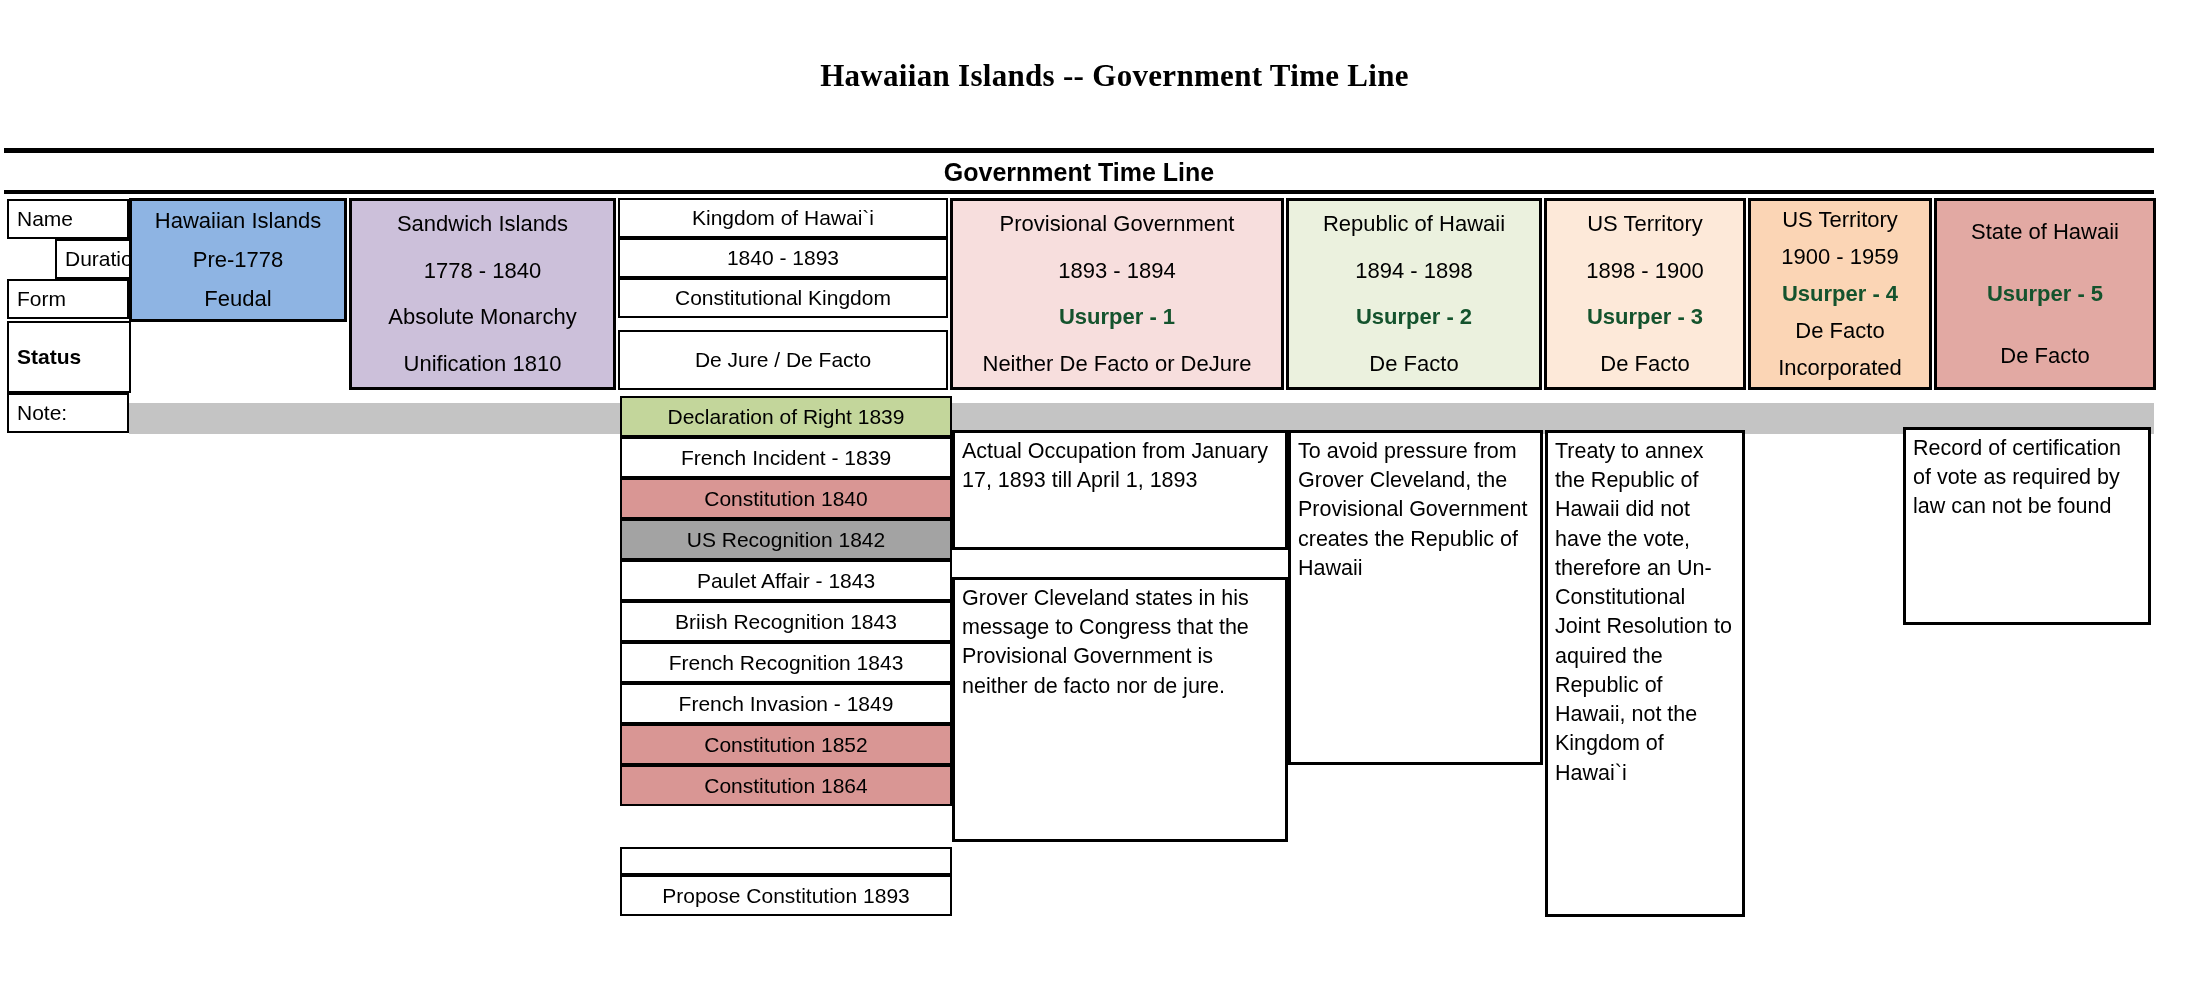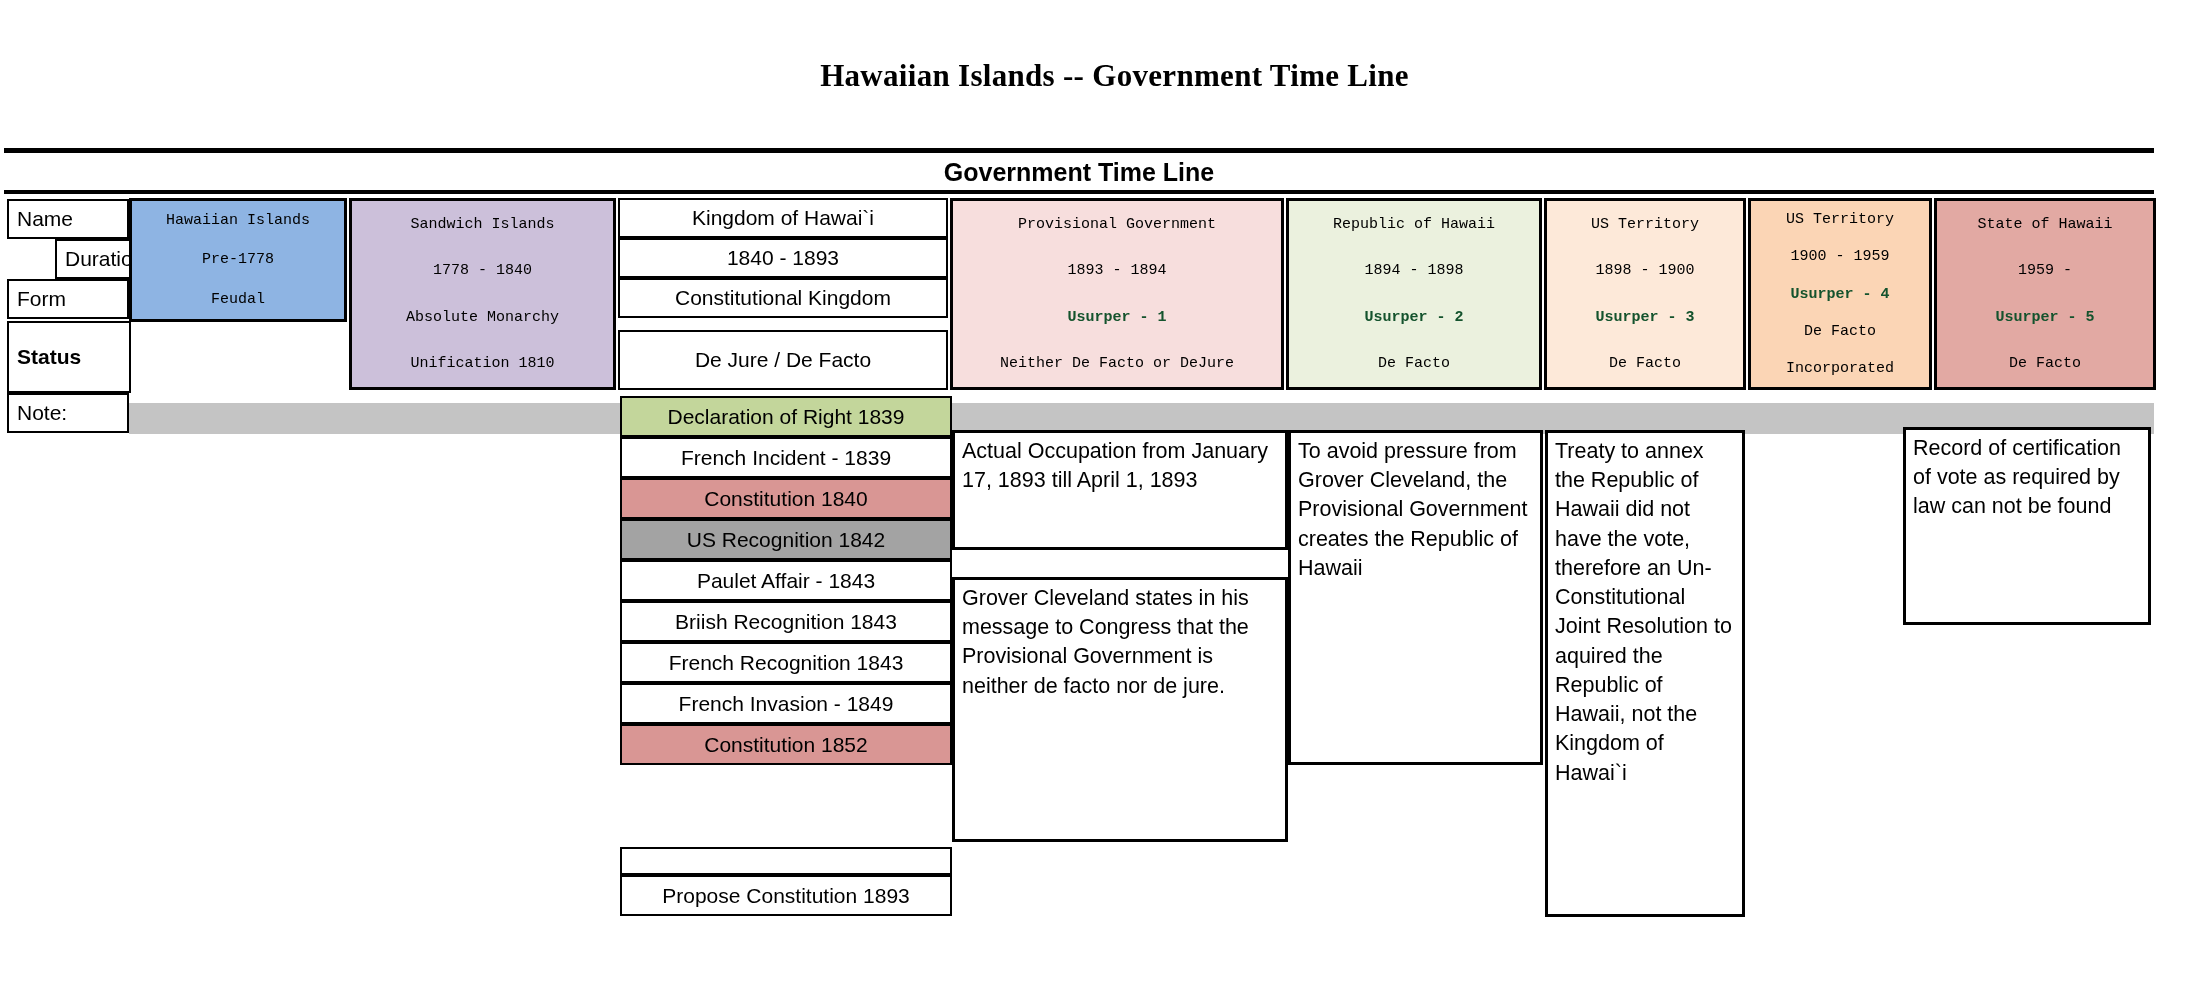--- a/index.html
+++ b/index.html
@@ -61,23 +61,22 @@
   
   .period {
     position: absolute;
     border: 3px solid #000;
     display: flex; flex-direction: column;
     align-items: stretch;
   }
   .period .line {
     flex: 1 1 auto;
     display: flex; align-items: center; justify-content: center;
-    font-size: 15px; color: #000; text-align:center;
+    font-size: 22px; color: #000; text-align:center;
     white-space: nowrap;
-    font-family: Liberation Mono, monospace;
   }
   .period .line.red { color:#14532d; font-weight: bold; }
 
   
   .grey-band {
     position: absolute;
     background: #c4c4c4;
   }
 
   
@@ -165,34 +164,34 @@
   <div class="period" style="left:1748px; top:198px; width:184px; height:192px; background:#fbd5b5;">
     <div class="line">US Territory</div>
     <div class="line">1900 - 1959</div>
     <div class="line red">Usurper - 4</div>
     <div class="line">De Facto</div>
     <div class="line">Incorporated</div>
   </div>
 
   <div class="period" style="left:1934px; top:198px; width:222px; height:192px; background:#e2a9a3;">
     <div class="line">State of Hawaii</div>
-    <div class="line">1959 -</div>
     <div class="line red">Usurper - 5</div>
     <div class="line">De Facto</div>
   </div>
 
   <div class="evt" style="left:620px; top:396px; width:332px; height:41px; background:#c3d69b;">Declaration of Right 1839</div>
   <div class="evt" style="left:620px; top:437px; width:332px; height:41px; background:#ffffff;">French Incident - 1839</div>
   <div class="evt" style="left:620px; top:478px; width:332px; height:41px; background:#d99694;">Constitution 1840</div>
   <div class="evt" style="left:620px; top:519px; width:332px; height:41px; background:#a3a3a3;">US Recognition 1842</div>
   <div class="evt" style="left:620px; top:560px; width:332px; height:41px; background:#ffffff;">Paulet Affair - 1843</div>
   <div class="evt" style="left:620px; top:601px; width:332px; height:41px; background:#ffffff;">Briish Recognition 1843</div>
   <div class="evt" style="left:620px; top:642px; width:332px; height:41px; background:#ffffff;">French Recognition 1843</div>
   <div class="evt" style="left:620px; top:683px; width:332px; height:41px; background:#ffffff;">French Invasion - 1849</div>
   <div class="evt" style="left:620px; top:724px; width:332px; height:41px; background:#d99694;">Constitution 1852</div>
+  <div class="evt" style="left:620px; top:765px; width:332px; height:41px; background:#d99694;">Constitution 1864</div>
   <div class="evt" style="left:620px; top:847px; width:332px; height:28px; background:#ffffff;"></div>
   <div class="evt" style="left:620px; top:875px; width:332px; height:41px; background:#ffffff;">Propose Constitution 1893</div>
 
   <div class="note-box" style="left:952px; top:430px; width:336px; height:120px;">Actual Occupation from January 17, 1893 till April 1, 1893</div>
 
   <div class="note-box" style="left:952px; top:577px; width:336px; height:265px;">Grover Cleveland states in his message to Congress that the Provisional Government is neither de facto nor de jure.</div>
 
   <div class="note-box" style="left:1288px; top:430px; width:255px; height:335px;">To avoid pressure from Grover Cleveland, the Provisional Government creates the Republic of Hawaii</div>
 
   <div class="note-box" style="left:1545px; top:430px; width:200px; height:487px;">Treaty to annex the Republic of Hawaii did not have the vote, therefore an Un-Constitutional Joint Resolution to aquired the Republic of Hawaii, not the Kingdom of Hawai`i</div>

